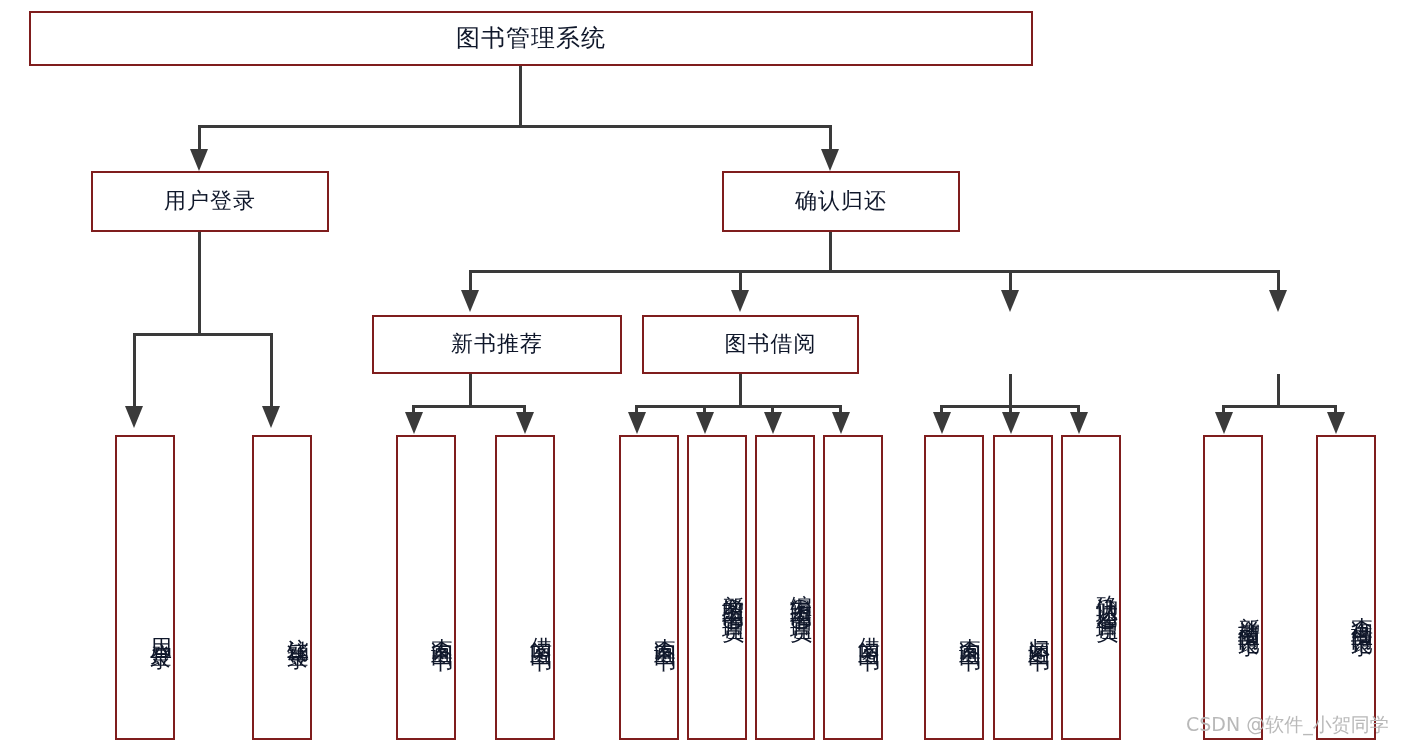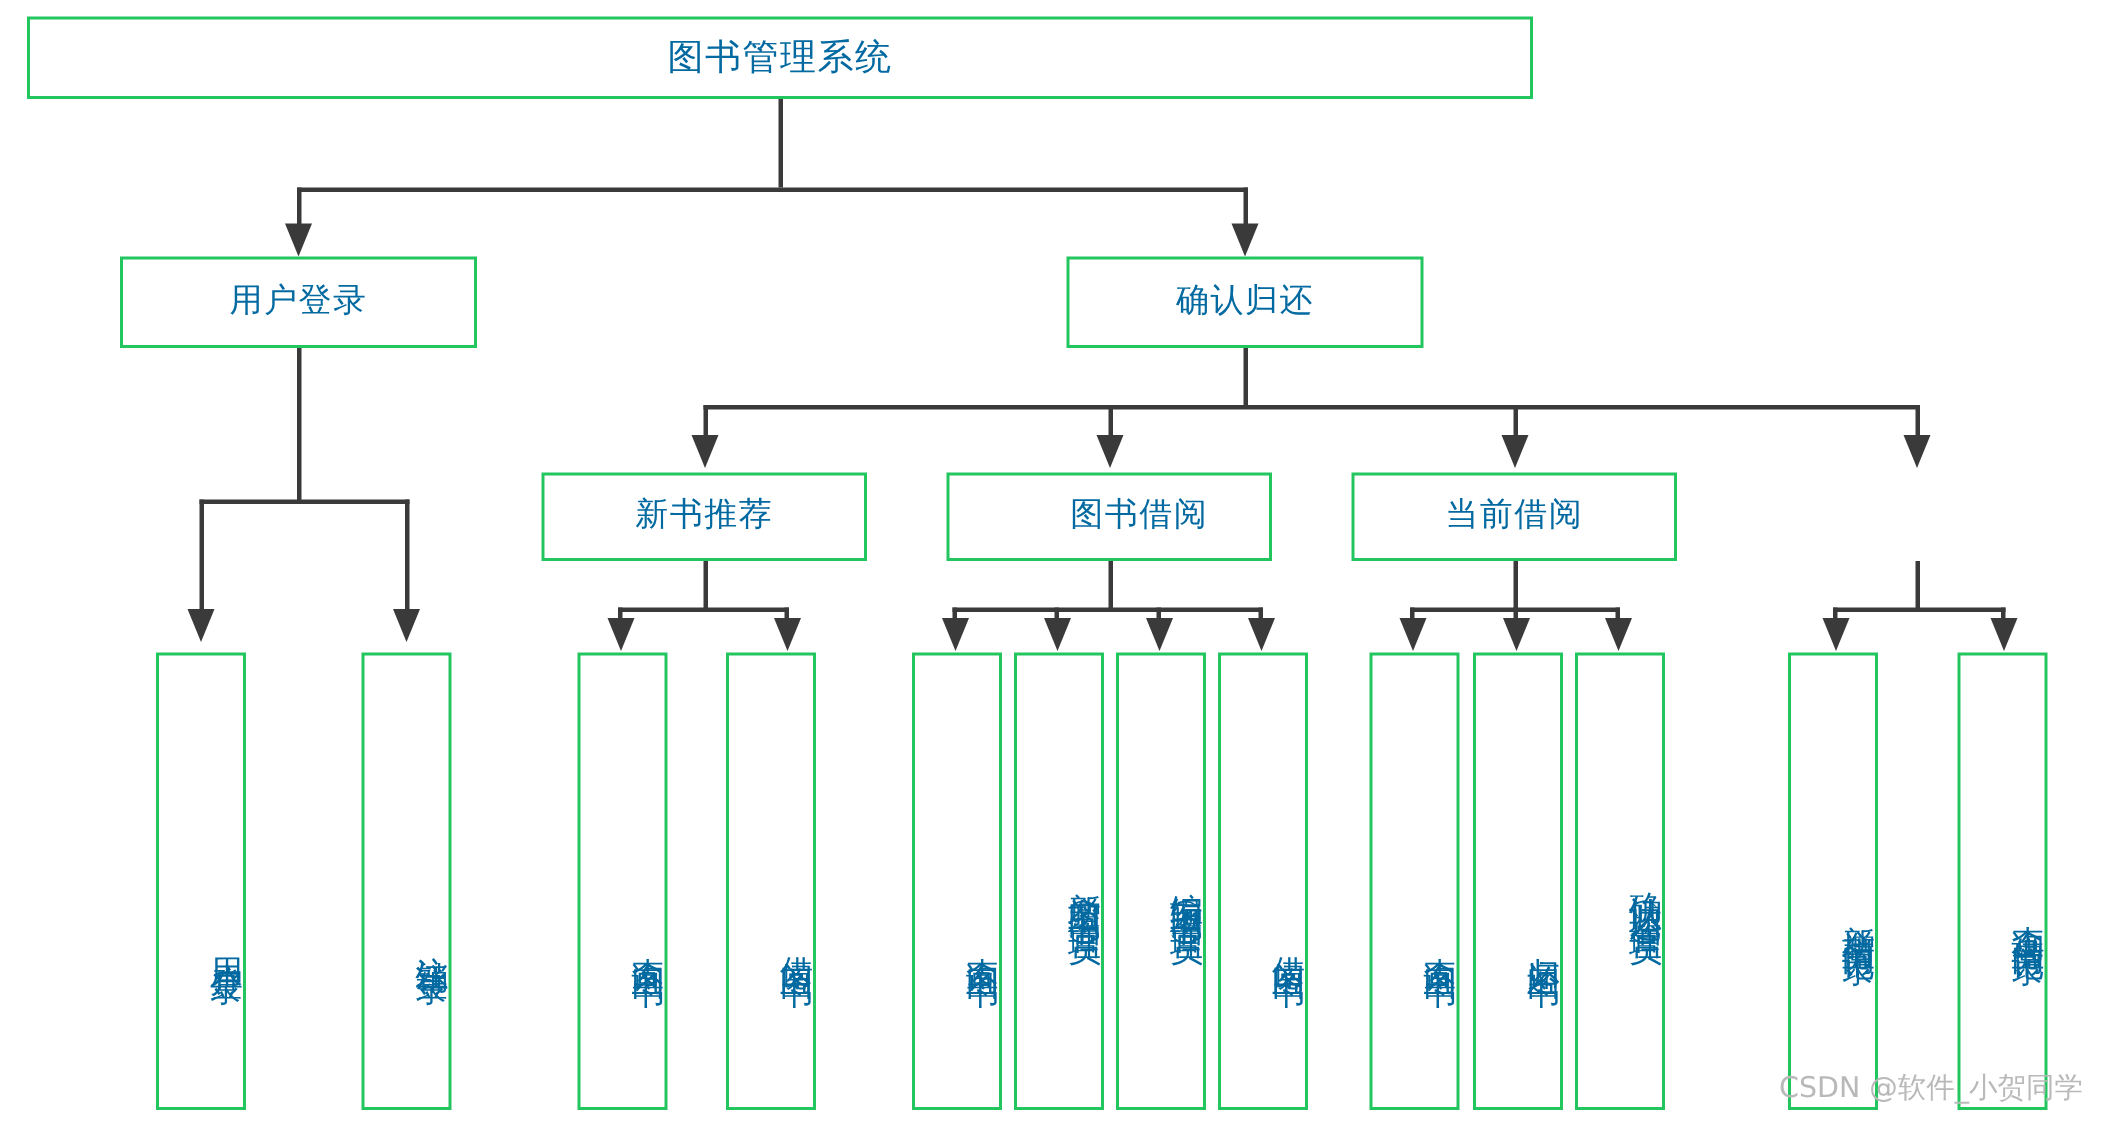--- a/index.html
+++ b/index.html
@@ -15,25 +15,26 @@
     width: 1405px;
     height: 747px;
     background: #ffffff;
     overflow: hidden;
   }
   
   .node {
     position: absolute;
     box-sizing: border-box;
     background: #ffffff;
-    border: 2px solid #22c55e;
+    border: 2px solid #7f1d1d;
     display: flex;
     align-items: center;
     justify-content: center;
-    color: #0369a1;
+    color: #0f172a;
+    margin-left: 11px;
   }
   .node.horiz {
     font-size: 22px;
     letter-spacing: 1px;
     line-height: 1.1;
   }
   .node.vert {
     writing-mode: vertical-rl;
     text-orientation: upright;
     font-size: 22px;
@@ -105,23 +106,22 @@
   <div class="hline" style="left:469px; top:270px; width:811px;"></div>
   <div class="vline" style="left:469px; top:270px; height:22px;"></div>
   <div class="arrow" style="left:461px; top:290px;"></div>
   <div class="vline" style="left:739px; top:270px; height:22px;"></div>
   <div class="arrow" style="left:731px; top:290px;"></div>
   <div class="vline" style="left:1009px; top:270px; height:22px;"></div>
   <div class="arrow" style="left:1001px; top:290px;"></div>
   <div class="vline" style="left:1277px; top:270px; height:22px;"></div>
   <div class="arrow" style="left:1269px; top:290px;"></div>
 
-  <div class="node horiz" style="left:361px; top:315px; width:217px; height:59px;">新书推荐</div>
+  <div class="node horiz" style="left:361px; top:315px; width:250px; height:59px;">新书推荐</div>
   <div class="node horiz" style="left:631px; top:315px; width:217px; height:59px;padding-left:40px;">图书借阅</div>
-  <div class="node horiz" style="left:901px; top:315px; width:217px; height:59px;">当前借阅</div>
 
   <div class="vline" style="left:469px; top:374px; height:33px;"></div>
   <div class="hline" style="left:412px; top:405px; width:114px;"></div>
   <div class="vline" style="left:412px; top:405px; height:10px;"></div>
   <div class="arrow" style="left:405px; top:412px;"></div>
   <div class="vline" style="left:523px; top:405px; height:10px;"></div>
   <div class="arrow" style="left:516px; top:412px;"></div>
 
   <div class="vline" style="left:739px; top:374px; height:33px;"></div>
   <div class="hline" style="left:635px; top:405px; width:207px;"></div>

